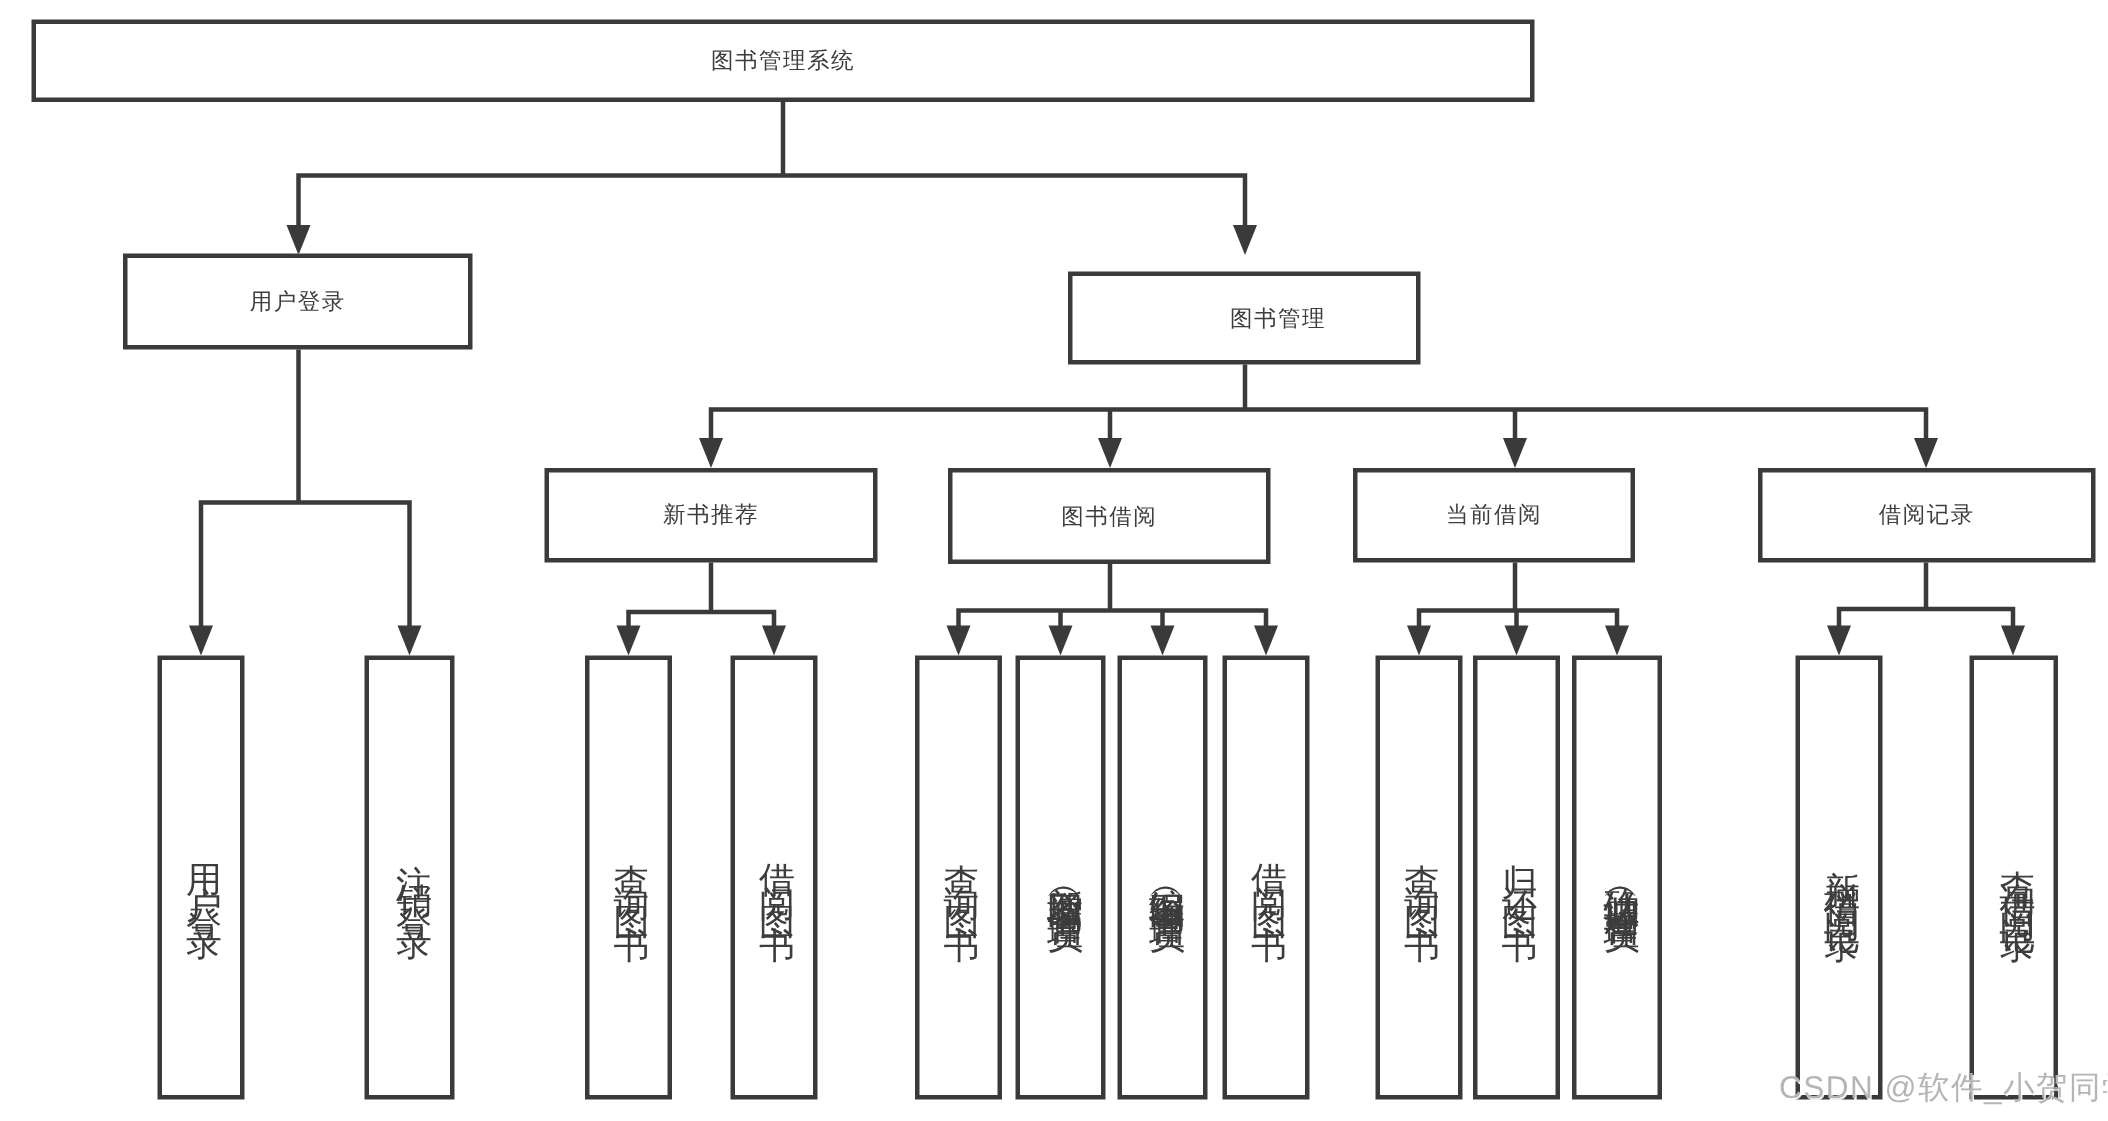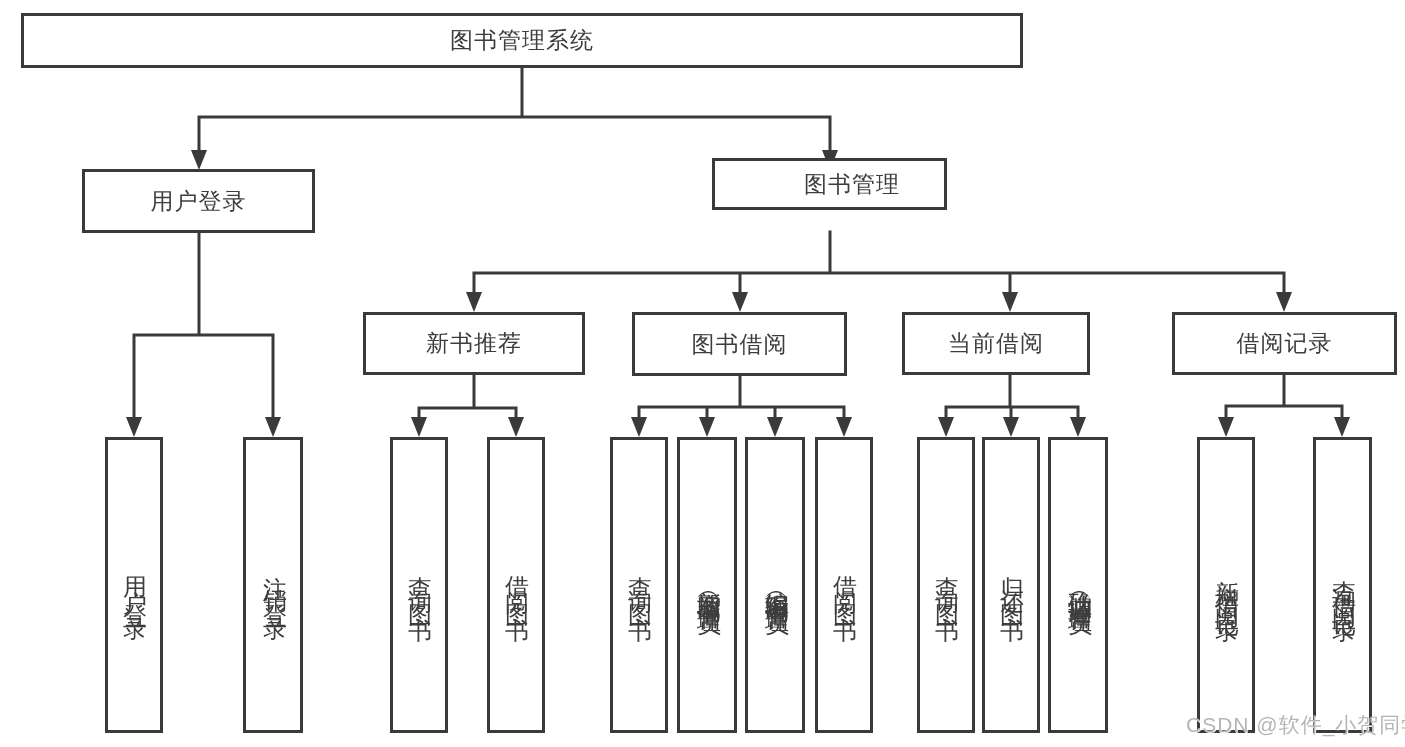--- a/index.html
+++ b/index.html
@@ -25,39 +25,39 @@
   #connectors polygon{fill:var(--line);stroke:none;}
   .node{
     position:absolute;
     box-sizing:border-box;
     border:3px solid var(--line);
     background:#fff;
     z-index:1;
   }
   .hbox{
     display:flex;align-items:center;justify-content:center;
-    font-size:23px;letter-spacing:1px;white-space:nowrap;
+    font-size:15px;letter-spacing:1px;white-space:nowrap;
   }
   .vbox{
     writing-mode:vertical-rl;
     text-orientation:mixed;
     text-align:center;
     font-size:24px;
     top:437px;height:296px;
   }
   
   .vbox{line-height:50px;}
   .ls4{letter-spacing:14px;}
   .ls6{letter-spacing:8px;}
   .ls9{letter-spacing:3px;}
 
   
   #b-root   {left:21px;  top:13px;  width:1002px; height:55px;}
   #b-user   {left:82px;  top:169px; width:233px;  height:64px;}
-  #b-mgmt   {left:712px; top:158px; width:235px;  height:52px;padding-left:45px;}
+  #b-mgmt   {left:712px; top:181px; width:235px;  height:62px;padding-left:45px;}
   #b-newbook{left:363px; top:312px; width:222px;  height:63px;}
   #b-borrow {left:632px; top:312px; width:215px;  height:64px;}
   #b-current{left:902px; top:312px; width:188px;  height:63px;}
   #b-record {left:1172px;top:312px; width:225px;  height:63px;}
 
   #l1 {left:105px; width:58px;}
   #l2 {left:243px; width:60px;}
   #l3 {left:390px; width:58px;}
   #l4 {left:487px; width:58px;}
   #l5 {left:610px; width:58px;}

